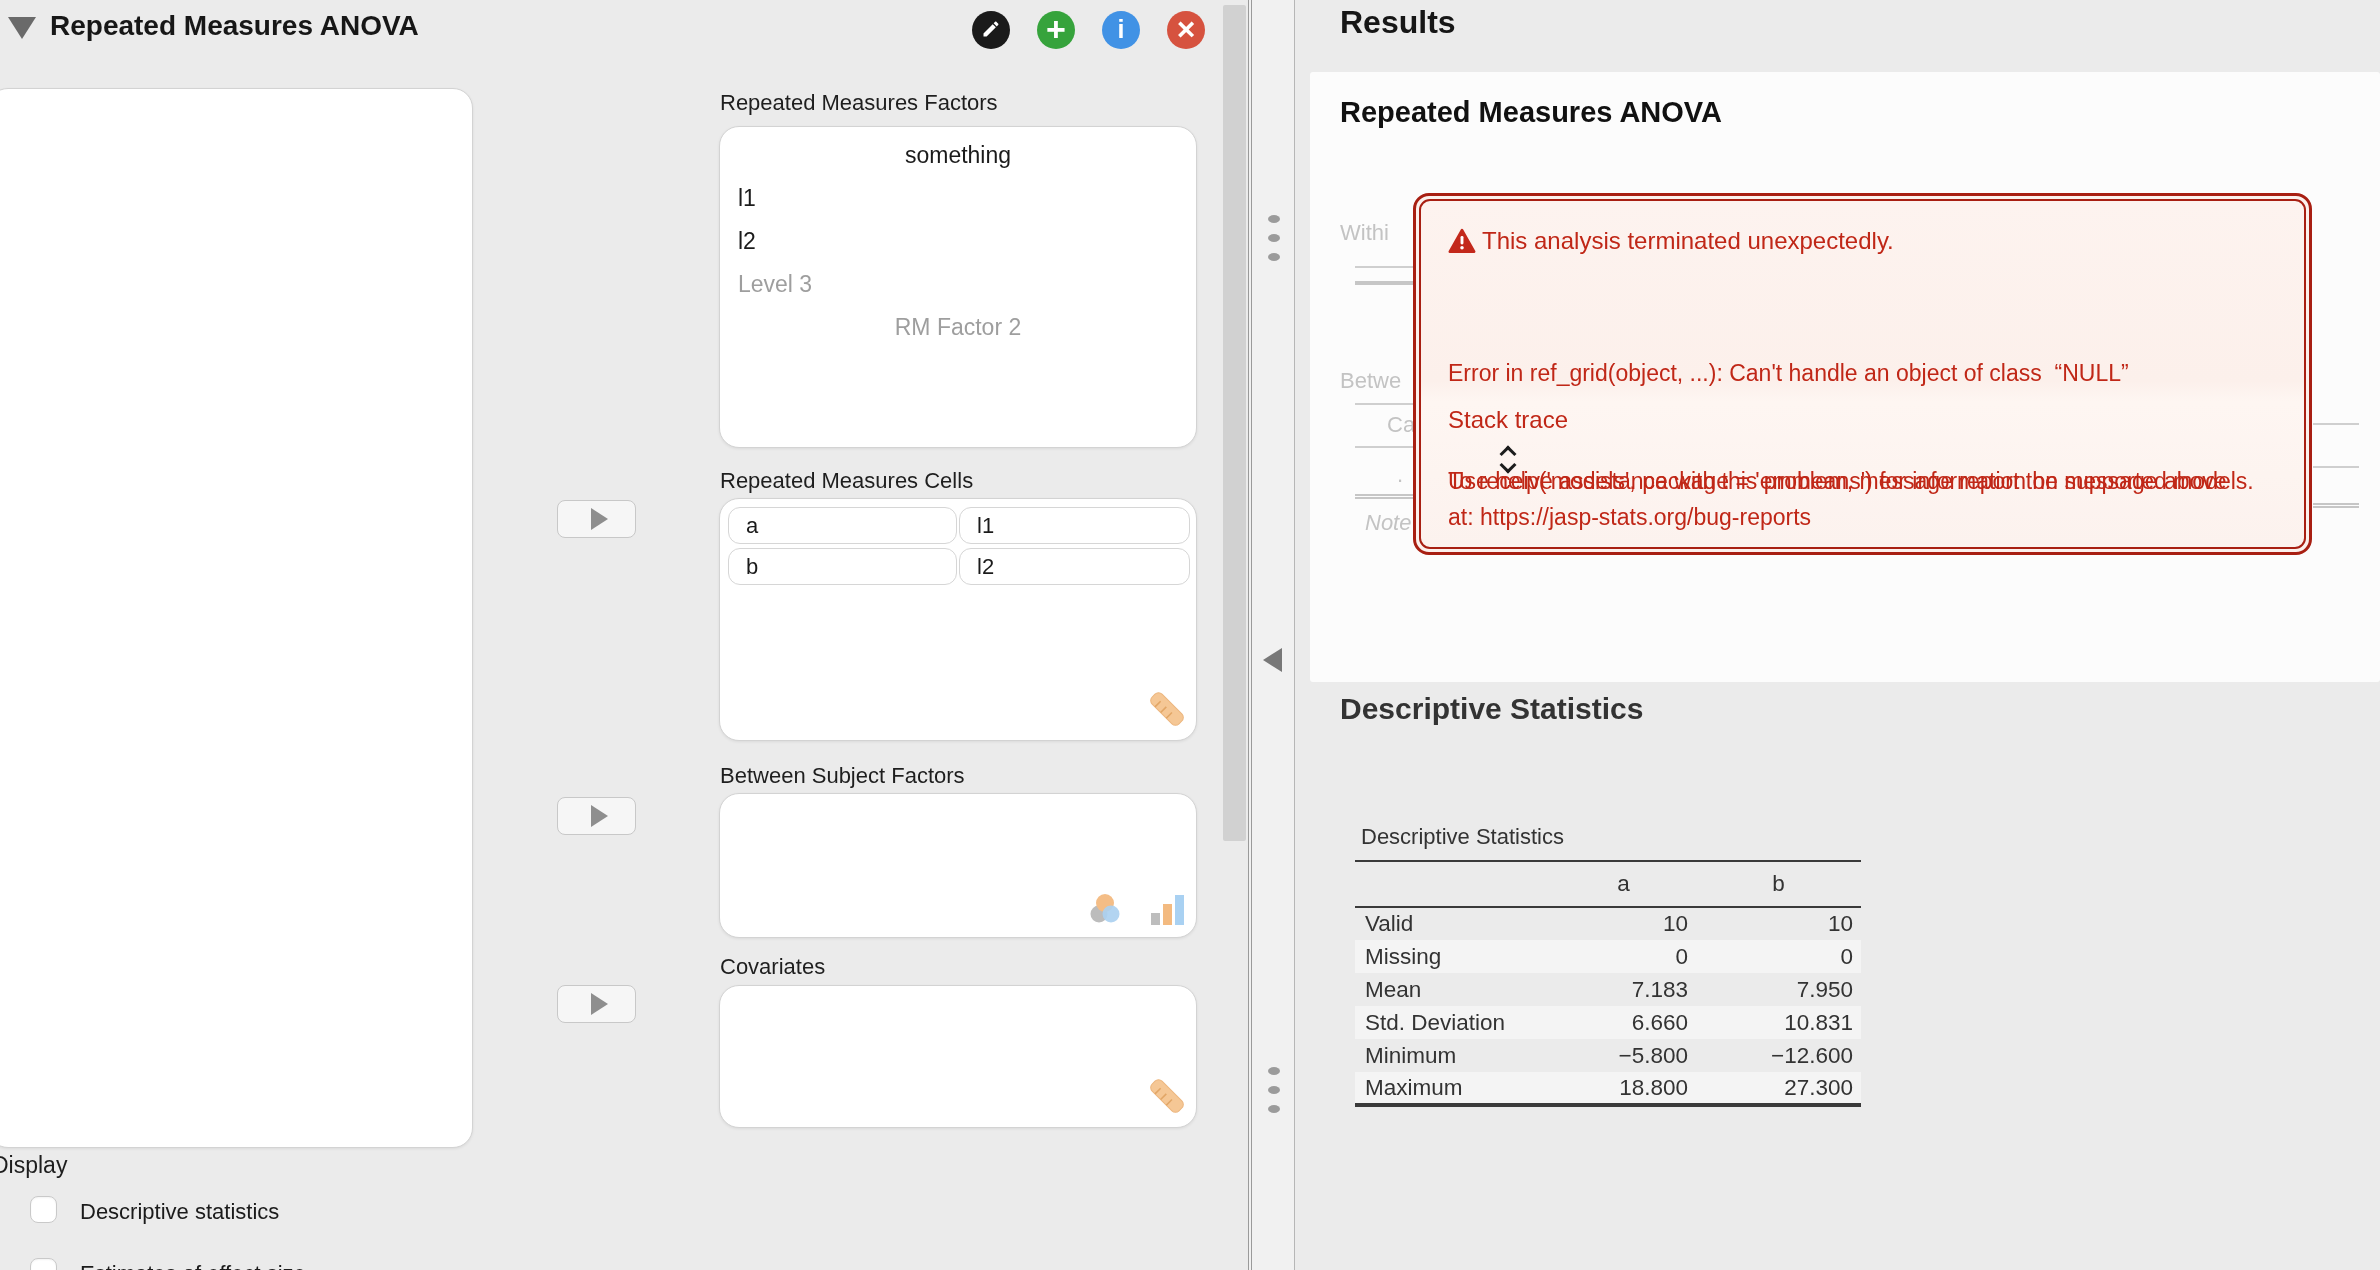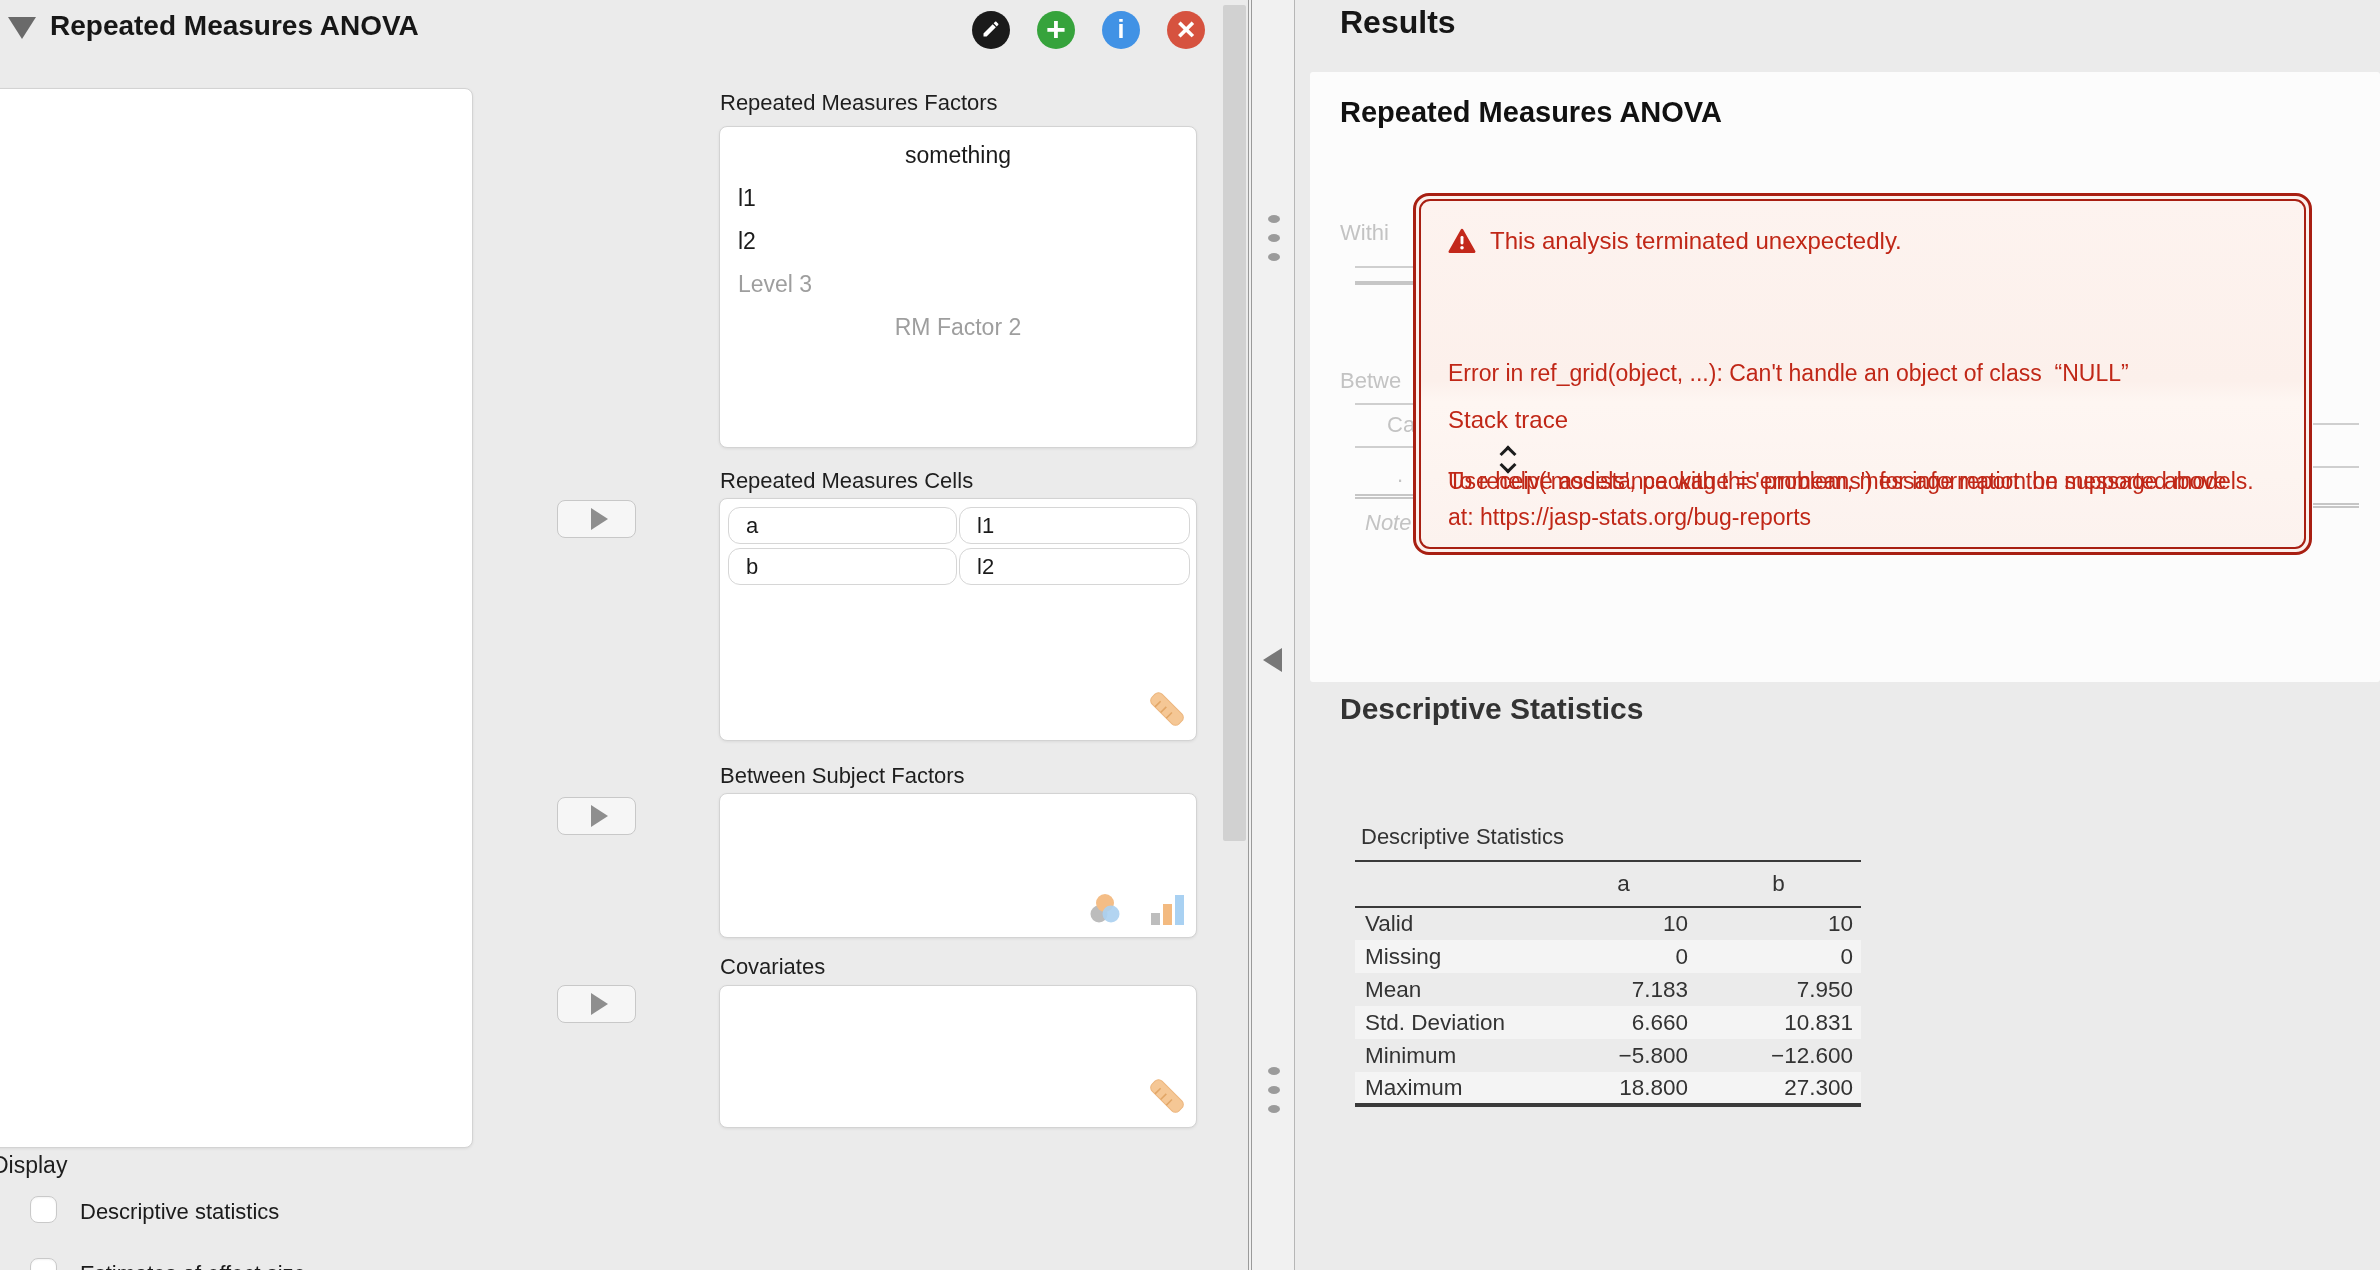--- a/index.html
+++ b/index.html
@@ -12,21 +12,21 @@
     border-left:14px solid transparent; border-right:14px solid transparent; border-top:22px solid #6a6a6a; }
   #header-icons { position:absolute; left:972px; top:11px; display:flex; gap:27px; }
   .cicon { width:38px; height:38px; border-radius:50%; border:none; display:flex; align-items:center;
     justify-content:center; color:#fff; font-weight:bold; cursor:pointer; }
   .cicon.black { background:#1a1a1a; }
   .cicon.green { background:#36a33c; font-size:34px; }
   .cicon.blue  { background:#4192e5; font-size:25px; }
   .cicon.red   { background:#d6523f; font-size:32px; }
   .cicon span { line-height:1; transform:translateY(-1px); }
 
-  .wbox { position:absolute; background:#fff; border:1.5px solid #d3d3d3; border-radius:8px;
+  .wbox { position:absolute; background:#fff; border:1.5px solid #d3d3d3; border-radius:20px;
     box-shadow:0 1px 3px rgba(0,0,0,.07); }
   .field-label { position:absolute; font-size:22px; color:#1e1e1e; }
 
   .fitem { font-size:23px; color:#1b1b1b; height:43px; display:flex; align-items:center; padding-left:18px; }
   .fitem.center { justify-content:center; padding-left:0; }
   .fitem.muted { color:#9e9e9e; }
 
   .cellfield { position:absolute; height:37px; background:#fff; border:1.5px solid #d6d6d6; border-radius:12px;
     display:flex; align-items:center; padding-left:17px; font-size:22px; color:#1b1b1b; }
 
@@ -58,21 +58,21 @@
   .stale-line { position:absolute; left:1355px; width:58px; border-top:2px solid #cfcfcf; }
   .stale-line.thick { border-top:4px solid #c6c6c6; }
   .stale-line.dbl { border-top:2px solid #c6c6c6; border-bottom:2px solid #c6c6c6; height:5px; }
   .stale-line.right { left:2313px; width:46px; }
 
   #error-box { position:absolute; left:1413px; top:193px; width:899px; height:362px; border:3px solid #a81f12;
     border-radius:16px; background:#fcf1ed; padding:3px; z-index:5; }
   #error-inner { width:100%; height:100%; border:2px solid #a81f12; border-radius:11px;
     background:linear-gradient(180deg,#fdf3ef 0%,#fcf0eb 52%,#fef6f2 58%,#fcf2ee 100%); position:relative; }
   .err-red { color:#c02717; }
-  #err-title-row { position:absolute; left:27px; top:26px; display:flex; align-items:center; gap:14px; }
+  #err-title-row { position:absolute; left:27px; top:26px; display:flex; align-items:center; gap:6px; }
   #err-title-row .t { font-size:24px; }
   #err-msg { position:absolute; left:27px; top:82px; width:820px; font-size:23px; line-height:36px; white-space:pre-wrap; }
   #err-stack { position:absolute; left:27px; top:205px; display:flex; align-items:center; gap:12px; cursor:pointer;flex-direction:column; }
   #err-stack .t { font-size:24px; }
   .chev-stack { display:flex; flex-direction:column; gap:3px; margin-top:2px; }
   .chev { width:12px; height:12px; border:3.5px solid #1c1c1c; }
   .chev.up { border-bottom:none; border-left:none; transform:rotate(-45deg); }
   .chev.down { border-top:none; border-right:none; transform:rotate(-45deg); margin-top:-4px; }
   #err-help { position:absolute; left:27px; top:262px; width:790px; font-size:23px; line-height:36px; }
 

